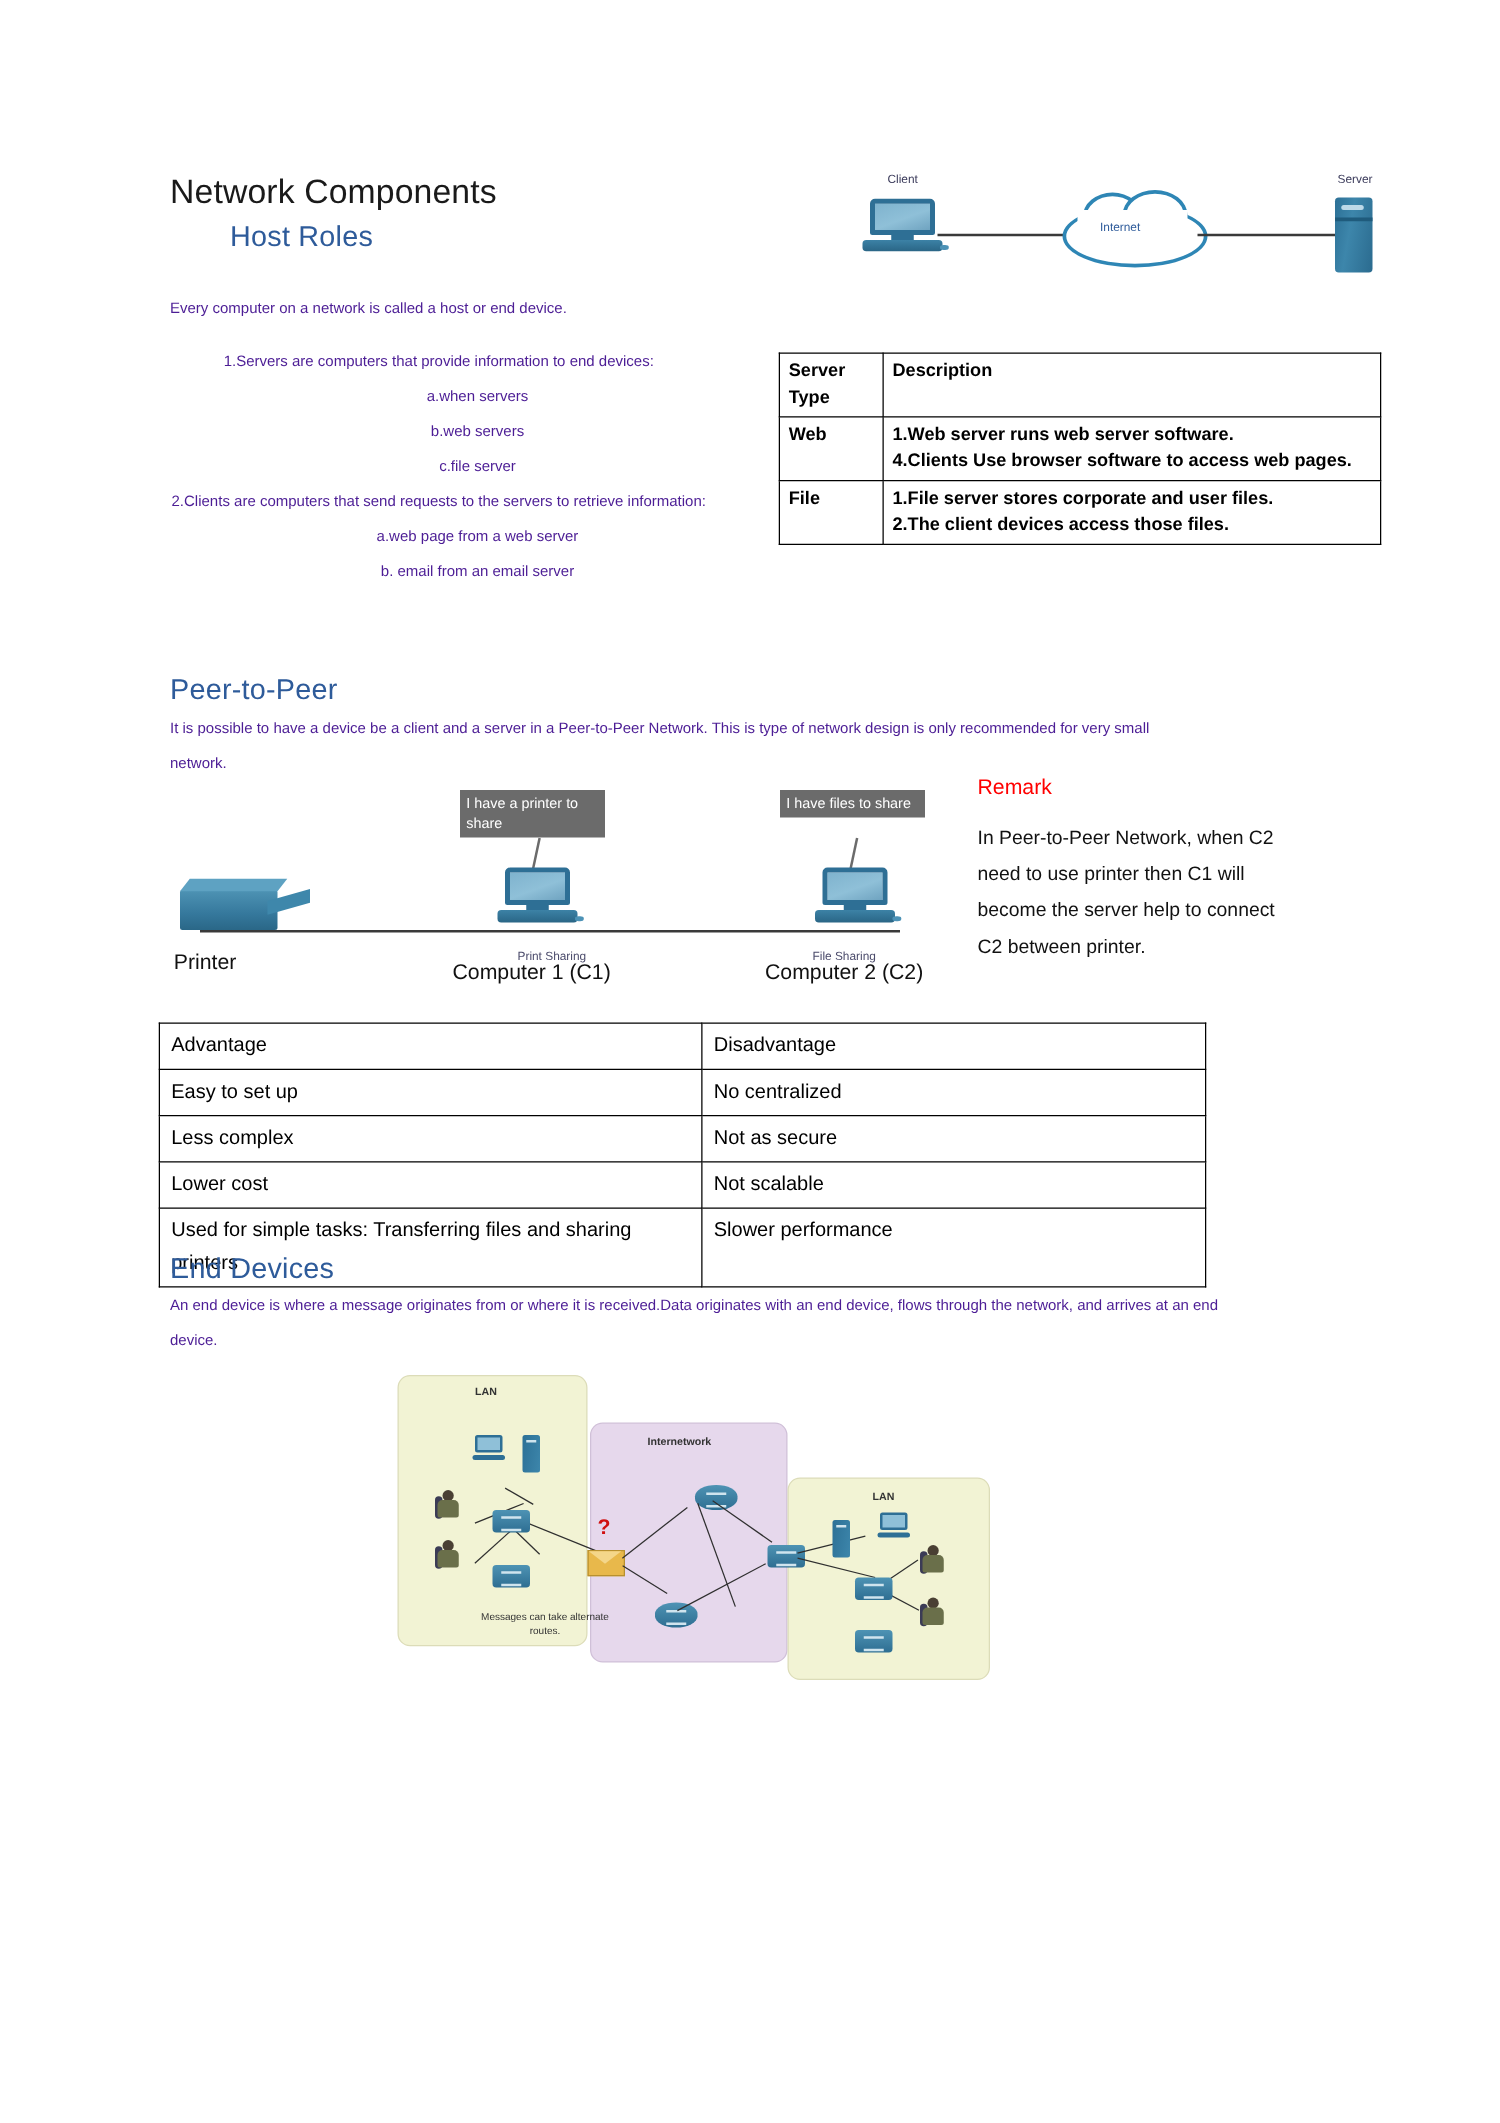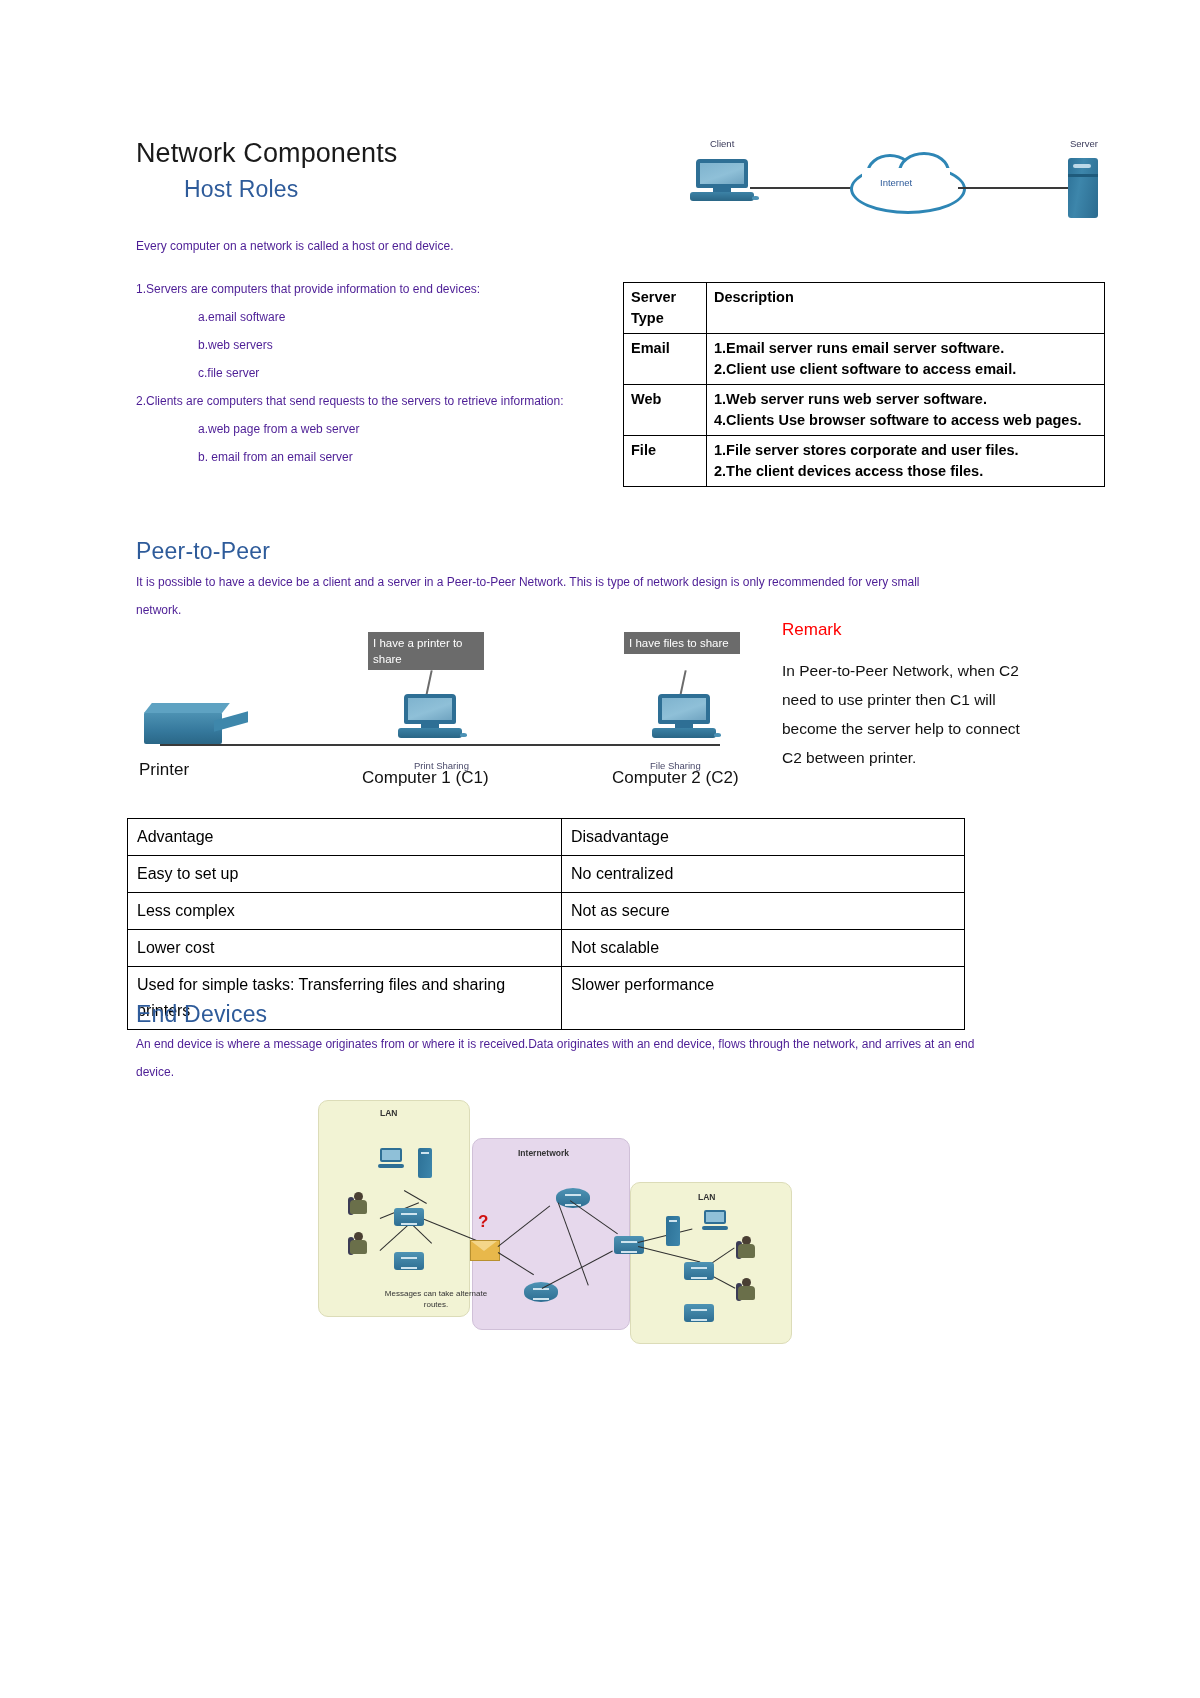--- a/index.html
+++ b/index.html
@@ -28,21 +28,21 @@
   }
   #host-roles{position:absolute;left:136px;top:176px;margin-left:48px;}
   #p2p-head{position:absolute;left:136px;top:538px;}
   #end-dev-head{position:absolute;left:136px;top:1001px;}
 
   
   .body-text{
     font-size:12px;line-height:28px;color:#4c1d95;
   }
   #intro{position:absolute;left:136px;top:232px;width:520px;}
-  #servers-block{position:absolute;left:136px;top:275px;width:430px;}
+  #servers-block{position:absolute;left:136px;top:275px;width:430px;text-align:center;}
   #servers-block .ind{padding-left:62px;}
   #p2p-text{position:absolute;left:136px;top:568px;width:790px;}
   #end-dev-text{position:absolute;left:136px;top:1030px;width:860px;}
 
   
   #remark-wrap{position:absolute;left:782px;top:620px;width:260px;}
   .remark-title{color:#FF0000;font-size:17px;font-weight:400;margin-bottom:16px;}
   .remark-body{font-size:15.5px;line-height:29px;color:#111;}
 
   
@@ -221,42 +221,35 @@
     <div class="srv" style="left:388px;top:30px;width:30px;height:60px;">
       <div class="slot"></div>
       <div class="band"></div>
     </div>
   </div>
 
   <div class="body-text" id="intro">Every computer on a network is called a host or end device.</div>
 
   <div class="body-text" id="servers-block">
     <div>1.Servers are computers that provide information to end devices:</div>
-    <div class="ind">a.email software</div>
+    <div class="ind">a.when servers</div>
     <div class="ind">b.web servers</div>
     <div class="ind">c.file server</div>
     <div>2.Clients are computers that send requests to the servers to retrieve information:</div>
     <div class="ind">a.web page from a web server</div>
     <div class="ind">b. email from an email server</div>
   </div>
 
   <table class="doc-table" id="server-table">
     <tbody>
         <tr>
       <th>Server Type</th>
       <th>Description</th>
     </tr>
     <tr>
-      <td>Email</td>
-      <td>
-        <span class="cellline">1.Email server runs email server software.</span>
-        <span class="cellline">2.Client use client software to access email.</span>
-      </td>
-    </tr>
-    <tr>
       <td>Web</td>
       <td>
         <span class="cellline">1.Web server runs web server software.</span>
         <span class="cellline">4.Clients Use browser software to access web pages.</span>
       </td>
     </tr>
     <tr>
       <td>File</td>
       <td>
         <span class="cellline">1.File server stores corporate and user files.</span>

